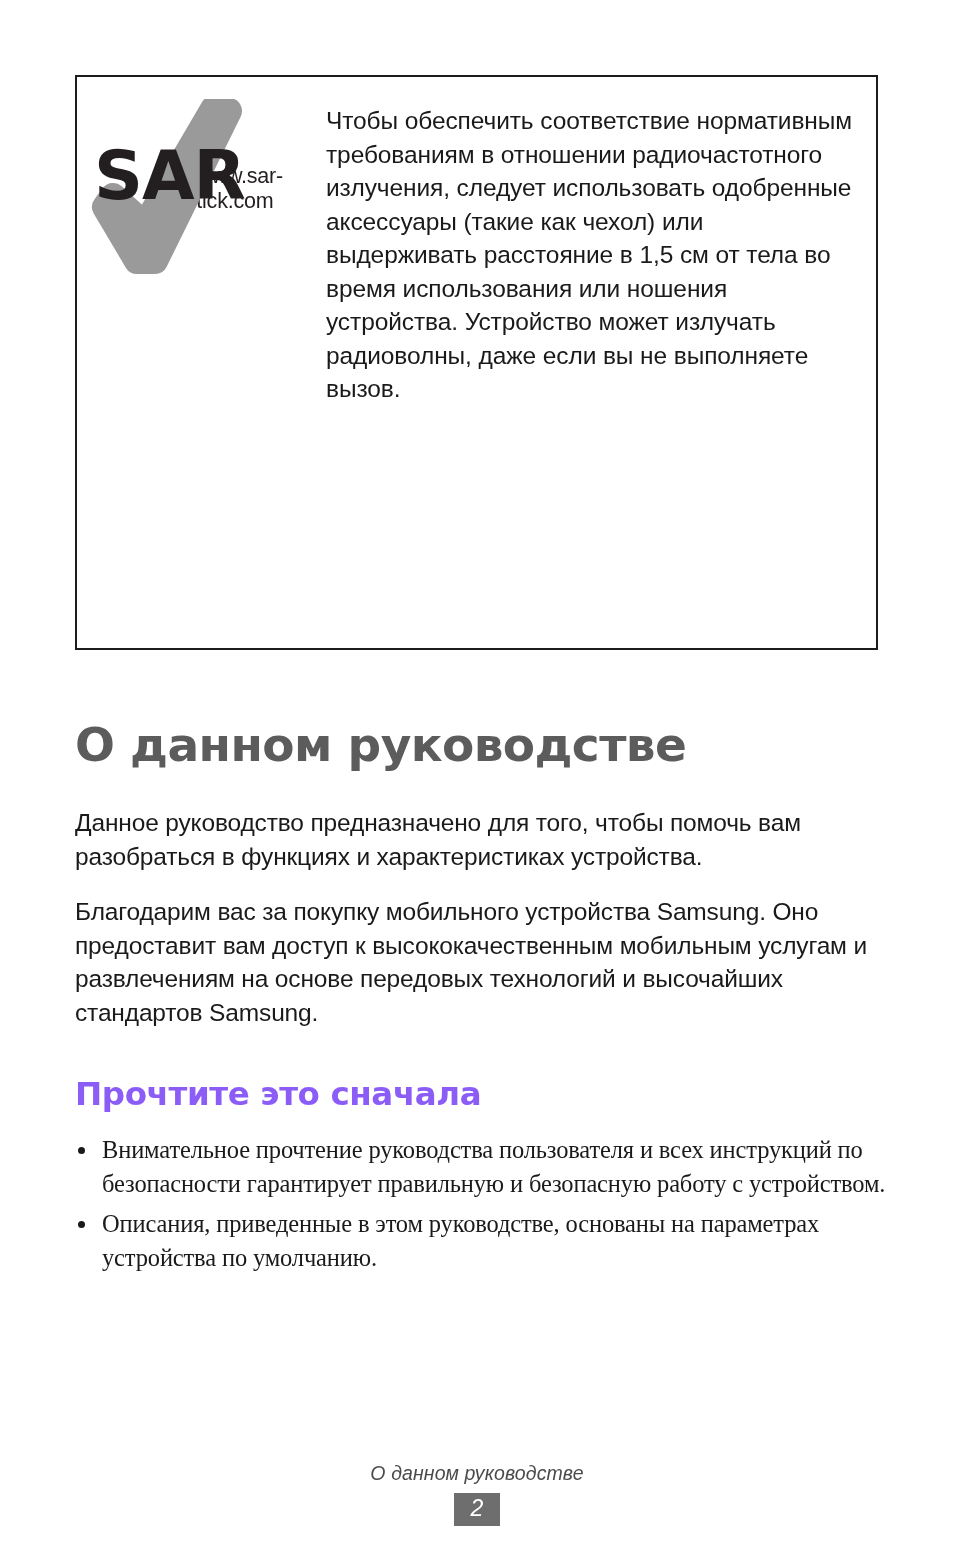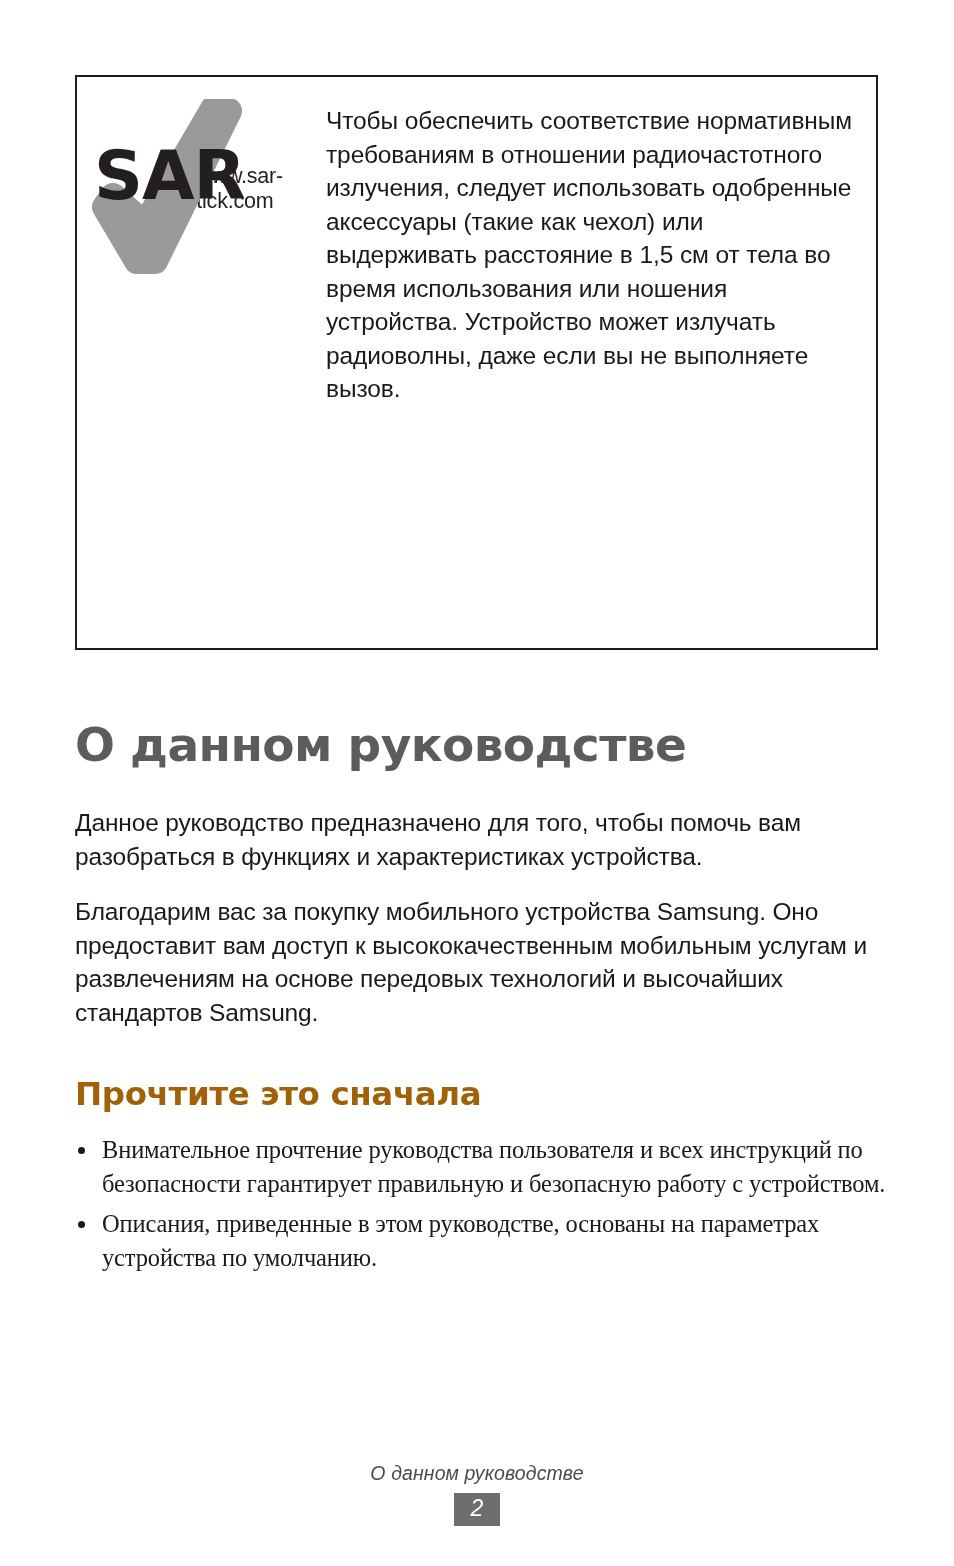--- a/index.html
+++ b/index.html
@@ -108,21 +108,21 @@
     color: #1a1a1a;
     letter-spacing: -0.15px;
   }
 
   h2.section-title {
     margin: 46px 0 20px 0;
     font-family: "DejaVu Sans", sans-serif;
     font-weight: bold;
     font-size: 32.5px;
     line-height: 38px;
-    color: #a16207;
+    color: #8b5cf6;
     letter-spacing: -0.4px;
   }
 
   ul.bullets {
     list-style: none;
     margin: 0;
     padding: 0;
     font-family: Liberation Serif, serif;
   }
   ul.bullets li {

